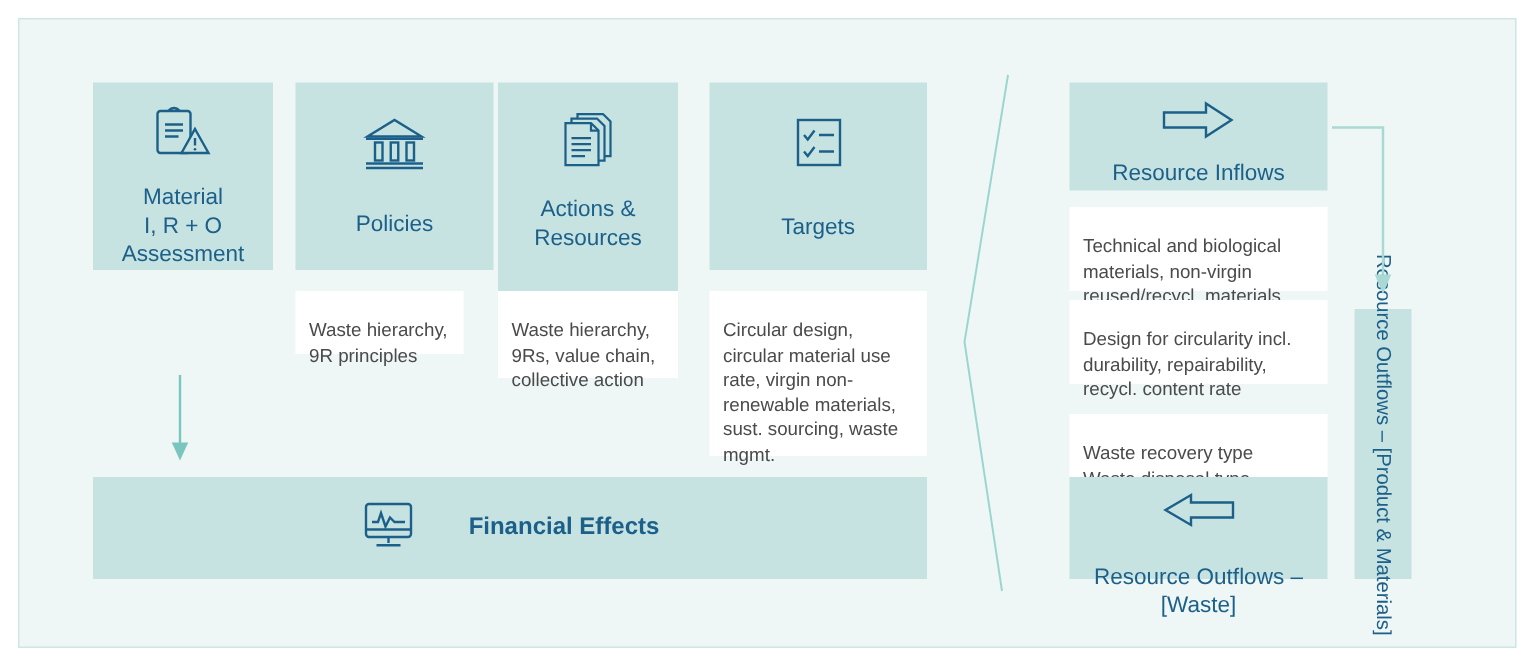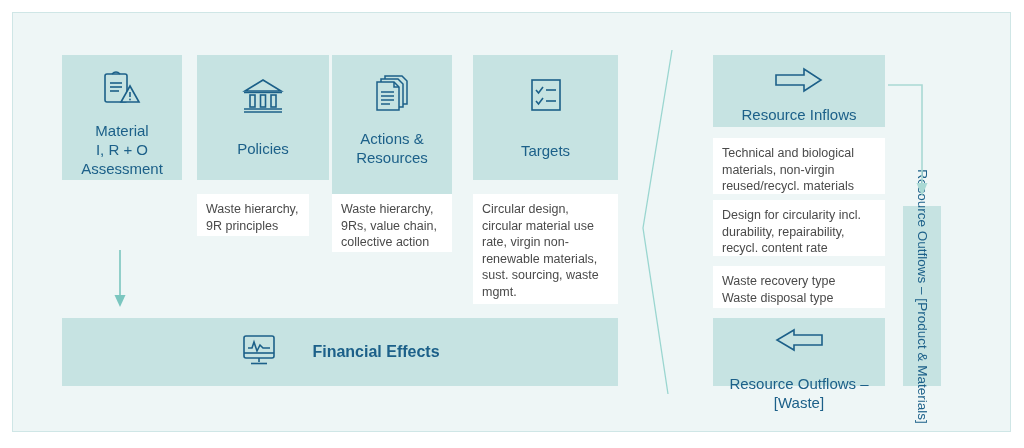--- a/index.html
+++ b/index.html
@@ -50,21 +50,21 @@
     text-align: center;
     width: 100%;
     padding: 0 6px;
     box-sizing: border-box;
   }
 
   .note {
     position: absolute;
     background: #ffffff;
     box-sizing: border-box;
-    padding: 7px 9px 9px 9px;
+    padding: 18px 9px 9px 9px;
     color: #4a4a4a;
     font-size: 12.5px;
     line-height: 16.5px;
     text-align: left;
   }
 
   
   .icon {
     display: block;
     margin: 0 auto;
@@ -236,21 +236,21 @@
     <div>materials, non-virgin</div>
     <div>reused/recycl. materials</div>
   </div>
 
   <div class="note" style="left:713px; top:200px; width:172px; height:56px;">
     <div>Design for circularity incl.</div>
     <div>durability, repairability,</div>
     <div>recycl. content rate</div>
   </div>
 
-  <div class="note" style="left:713px; top:266px; width:172px; height:42px;">
+  <div class="note" style="left:713px; top:276px; width:172px; height:42px;">
     <div>Waste recovery type</div>
     <div>Waste disposal type</div>
   </div>
 
   <div class="tile" style="left:713px; top:318px; width:172px; height:68px; padding-top:10px;">
     <span class="icon">
       <svg width="52" height="24" viewBox="0 0 52 24" fill="none" stroke="#1c6089" stroke-width="1.6">
         <path d="M49 7 L21 7 L21 2 L4 12 L21 22 L21 17 L49 17 Z"></path>
       </svg>
     </span>

